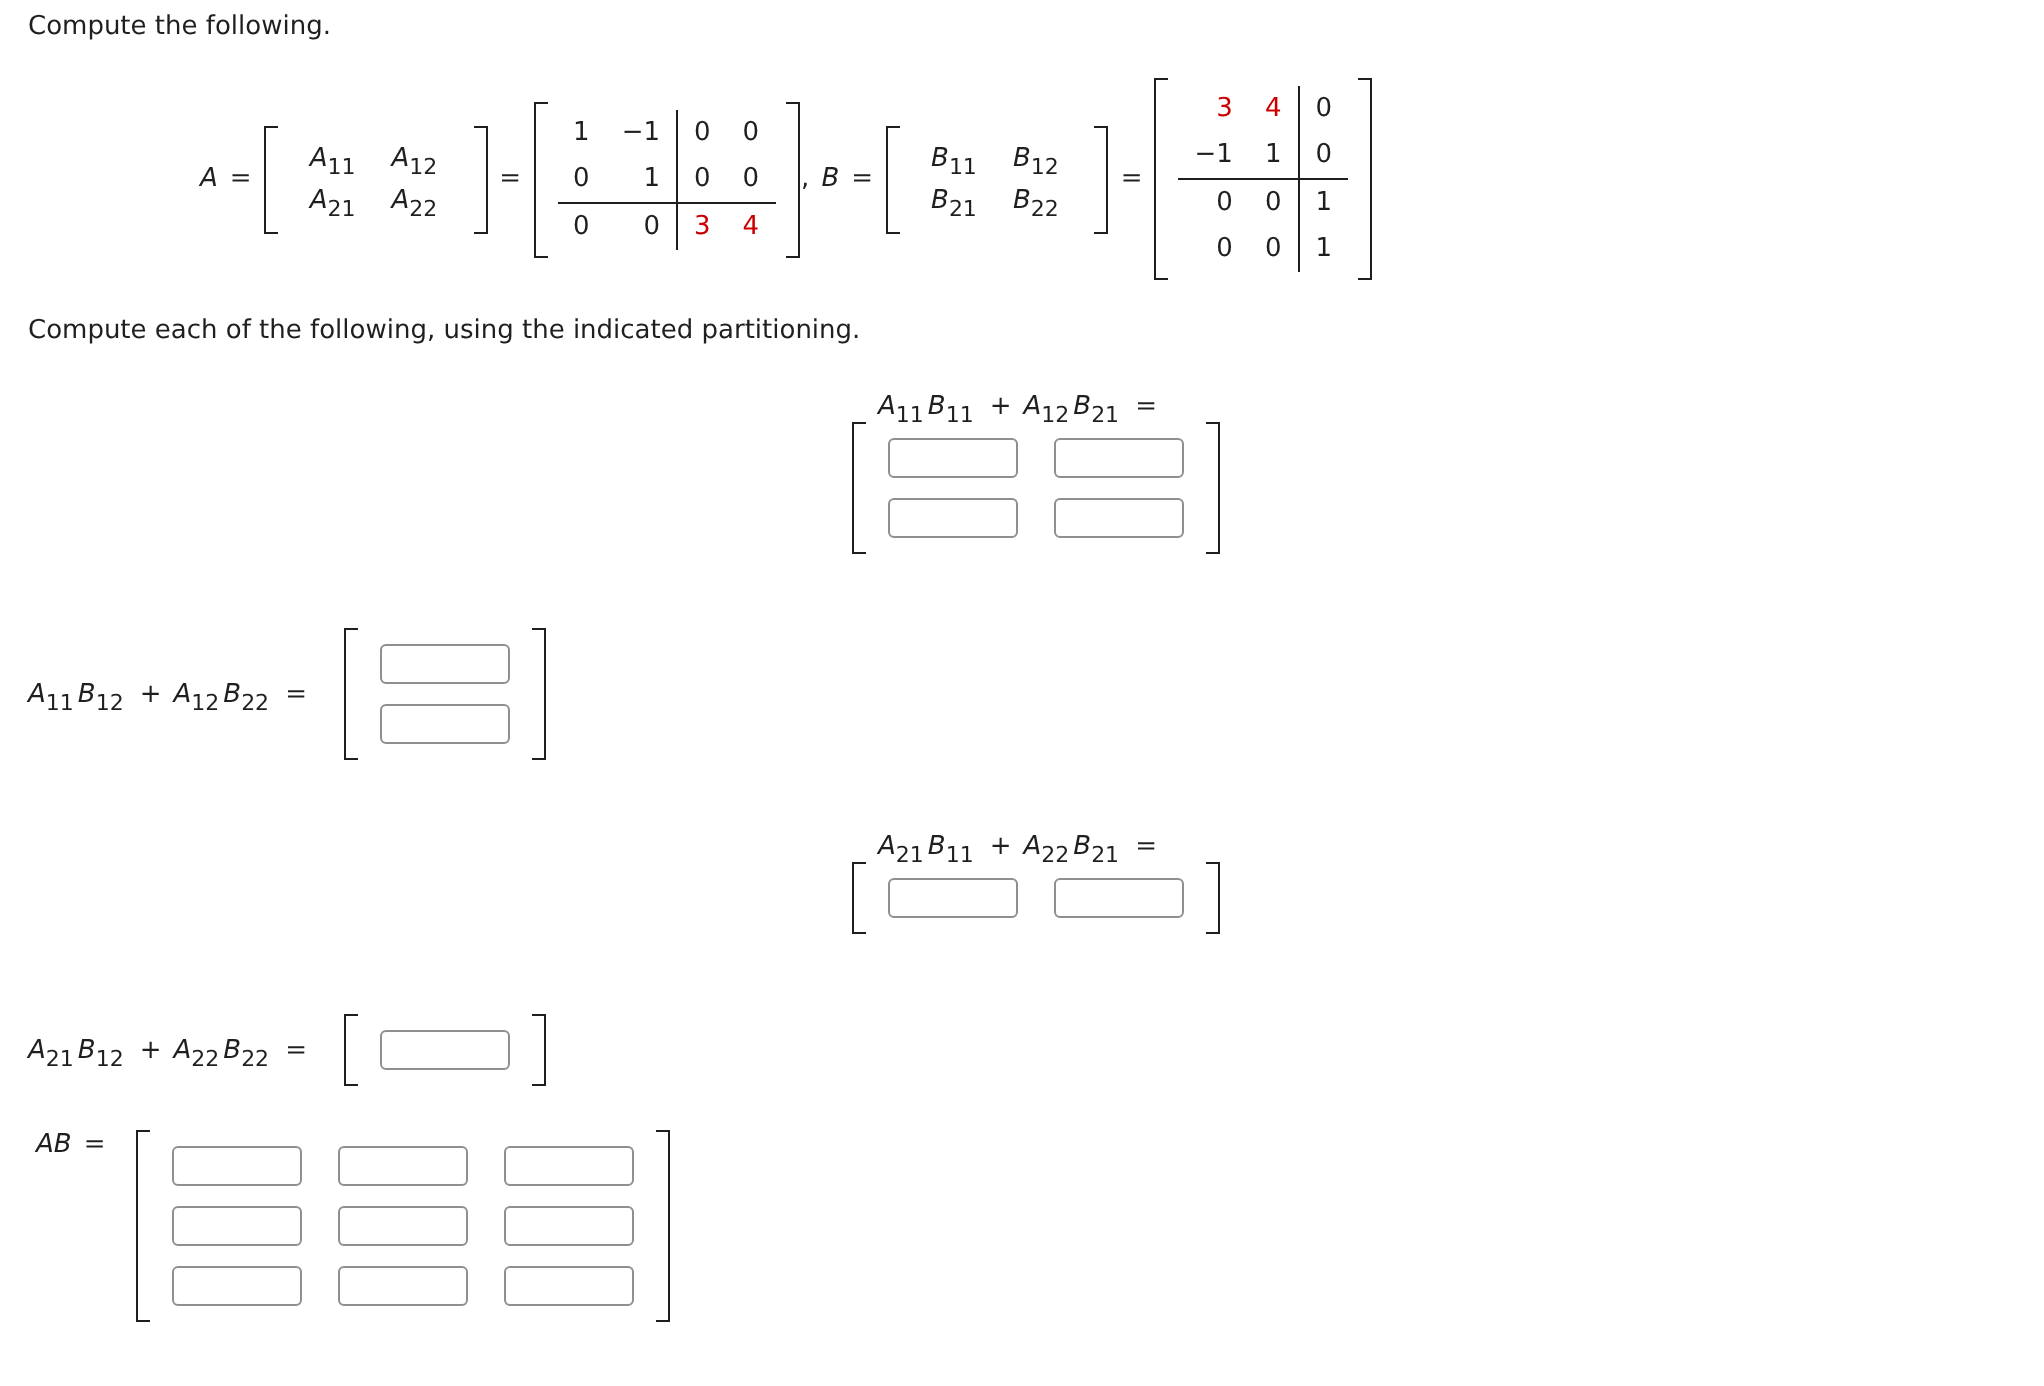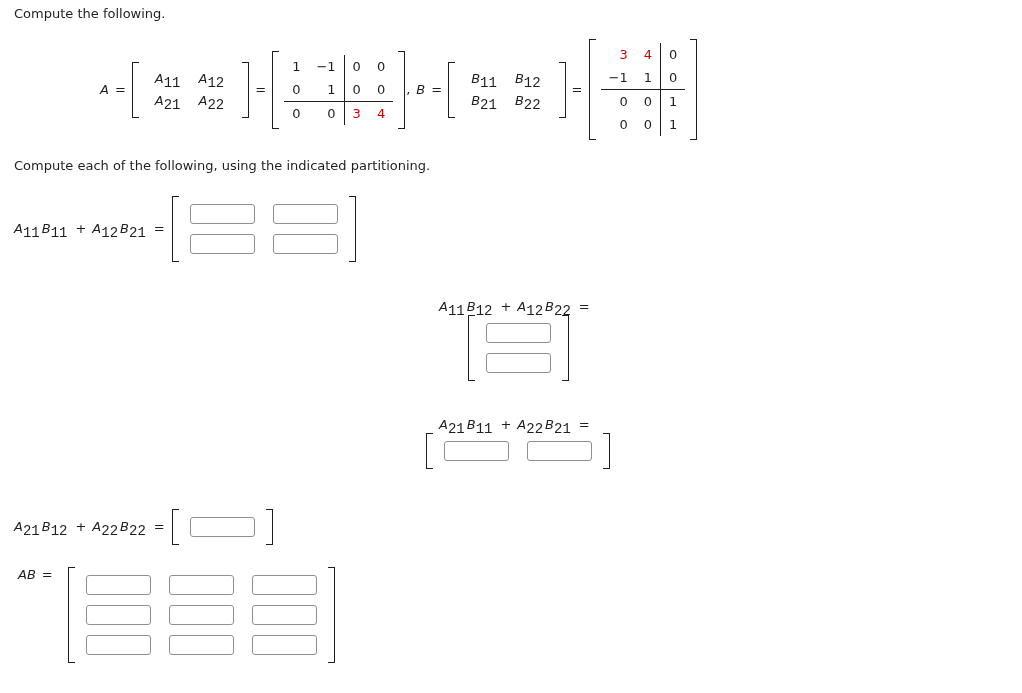--- a/index.html
+++ b/index.html
@@ -8,21 +8,21 @@
     width: 1022px; height: 693px;
     font-family: "DejaVu Sans", "Liberation Sans", sans-serif;
     font-size: 13px; color: #1f1f1f;
     overflow: hidden;
   }
   .page { padding: 6px 0 0 14px; }
   .text { margin: 0; }
 
   
   .mvar { font-style: italic; }
-  .sub { font-size: 14px; position: relative; top: 4px; margin-right: 2px; font-style: normal; font-family: Liberation Mono, monospace; }
+  .sub { font-size: 11px; position: relative; top: 4px; margin-right: 2px; font-style: normal; }
   .mop { margin: 0 6px; }
   .mop-tight { margin: 0 6px 0 1px; }
 
   
   .matrix { display: flex; align-items: stretch; }
   .br { width: 7px; flex: none; }
   .br-l { border-left: 1.5px solid #1f1f1f; border-top: 1.5px solid #1f1f1f; border-bottom: 1.5px solid #1f1f1f; }
   .br-r { border-right: 1.5px solid #1f1f1f; border-top: 1.5px solid #1f1f1f; border-bottom: 1.5px solid #1f1f1f; }
   .mbody { display: grid; align-self: center; }
 
@@ -45,22 +45,22 @@
     width: 65px; height: 20px;
     border: 1px solid #8f8f8f; border-radius: 3px;
     background: #ffffff; font-size: 13px; padding: 1px 4px;
     font-family: "DejaVu Sans", "Liberation Sans", sans-serif;
   }
 
   
   .definition-row { display: flex; align-items: center; margin: 18px 0 0 86px; }
   .instruction-1 { margin-top: 18px; }
   .eq-row { display: flex; align-items: center; }
-  .eq-row-1 { margin-top: 23px; }
-  .eq-row-2 { margin-top: 37px; flex-direction: column; }
+  .eq-row-1 { margin-top: 23px; flex-direction: column; }
+  .eq-row-2 { margin-top: 37px; }
   .eq-row-3 { margin-top: 36px; flex-direction: column; }
   .eq-row-4 { margin-top: 40px; }
   .eq-label { width: 158px; flex: none; }
   .instruction-2 { margin-top: 36px; }
   .ab-row { display: flex; margin-top: 22px; }
   .ab-label { width: 54px; flex: none; padding-left: 4px; }
 </style>
 </head>
 <body>
 

